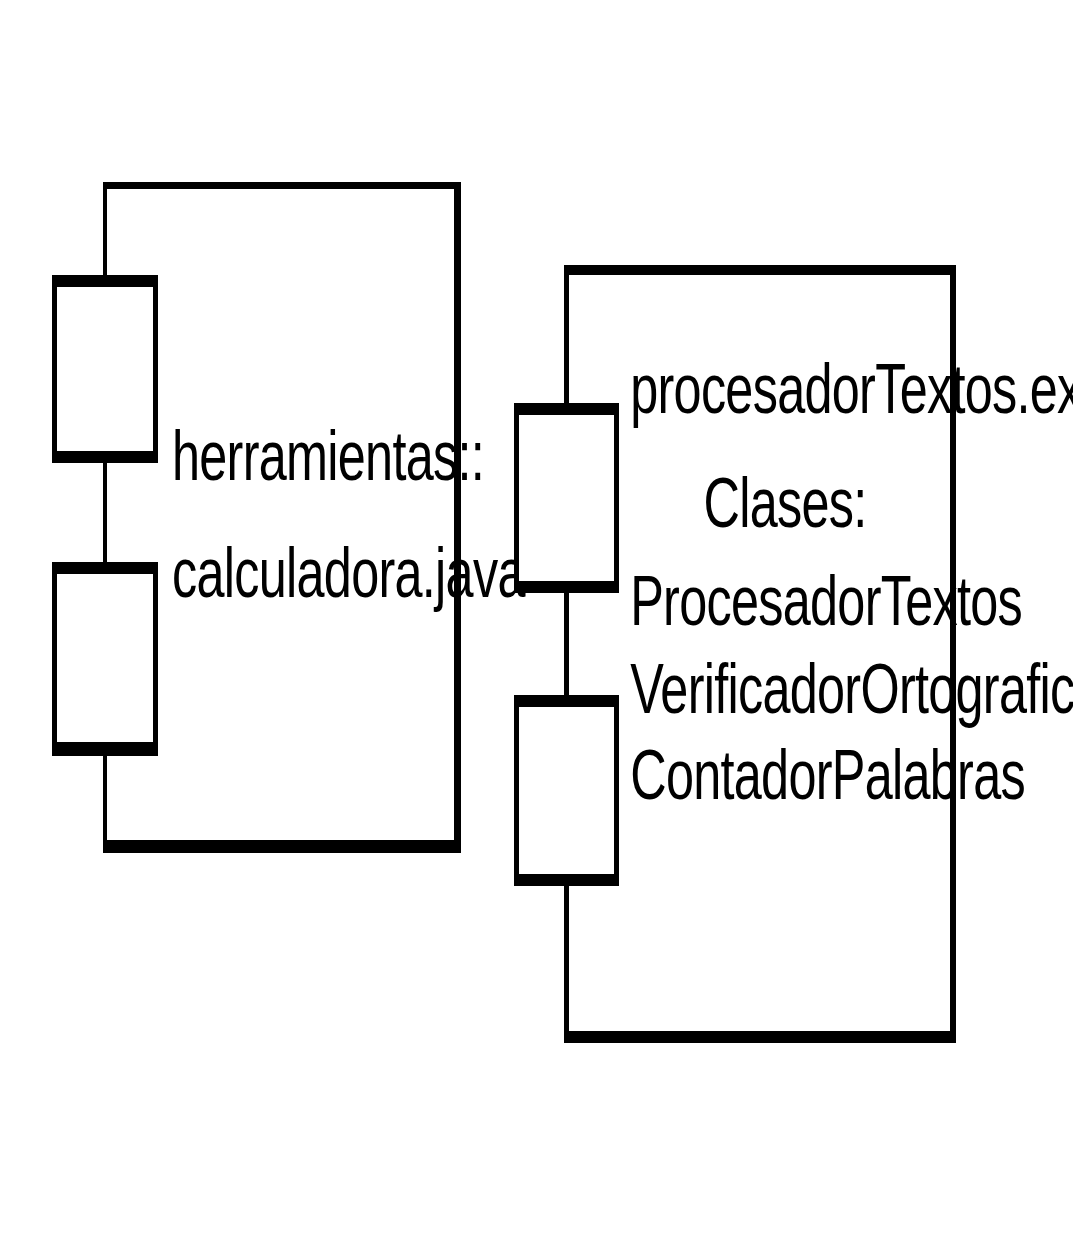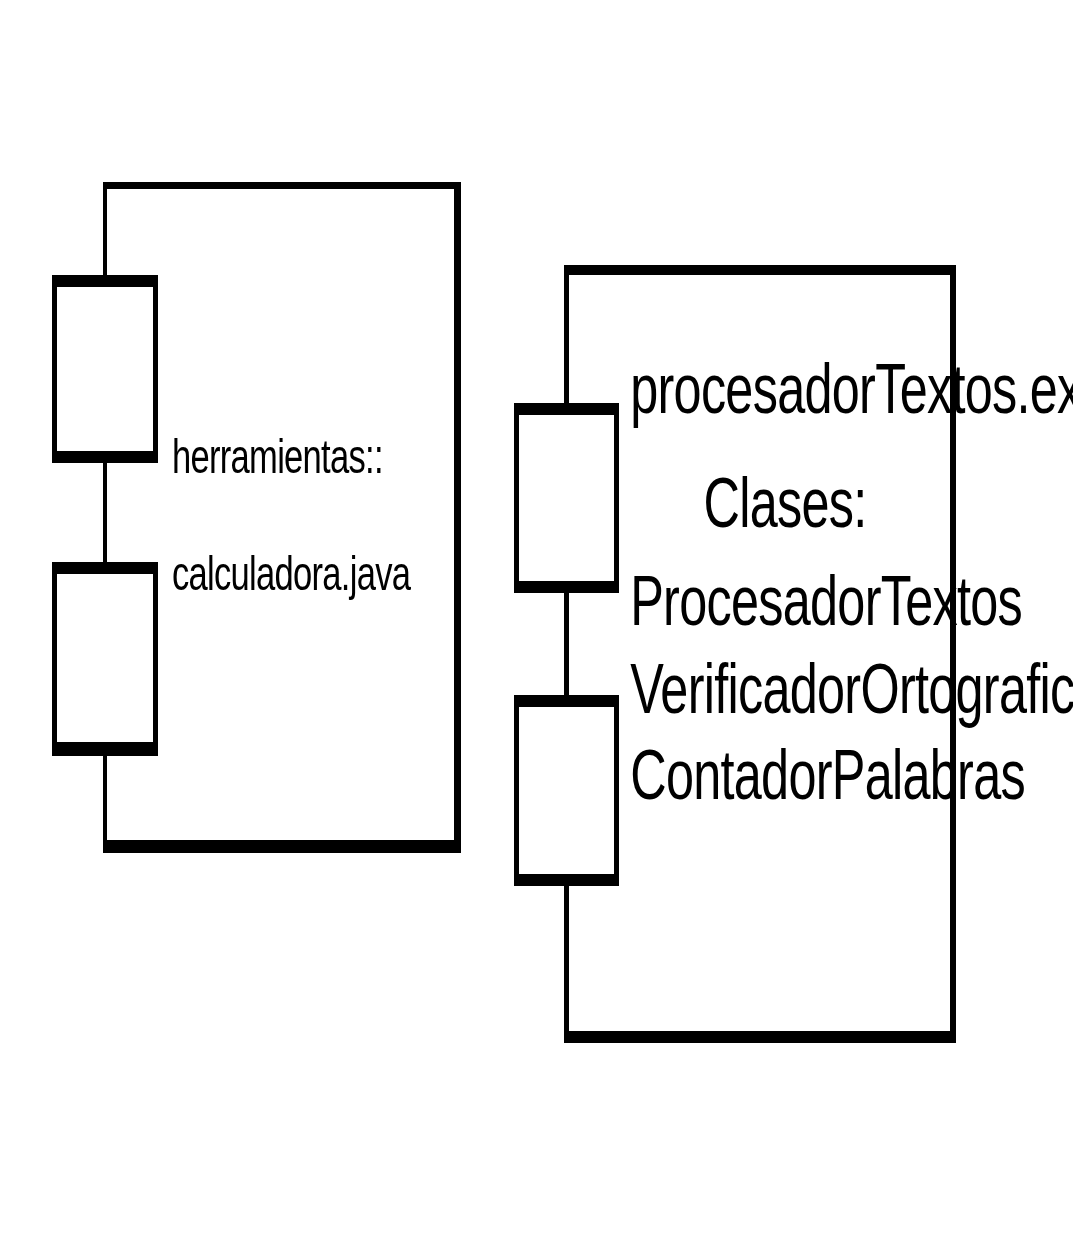--- a/index.html
+++ b/index.html
@@ -46,21 +46,21 @@
     }
   </style>
 </head>
 <body>
 
 <div class="component" style="left:103px; top:182px; width:358px; height:671px; border-width:7px 7px 13px 4px;">
 </div>
 <div class="port" style="left:52px; top:275px; width:106px; height:188px; border-width:12px 5px 12px 5px;"></div>
 <div class="port" style="left:52px; top:562px; width:106px; height:194px; border-width:12px 5px 14px 5px;"></div>
 
-<div class="label" style="left:172px; top:398px; font-size:48px; line-height:117px;">
+<div class="label" style="left:172px; top:398px; font-size:70px; line-height:117px;">
   <span class="label-line">herramientas::</span>
   <span class="label-line">calculadora.java</span>
 </div>
 
 <div class="component" style="left:564px; top:265px; width:392px; height:778px; border-width:10px 6px 12px 5px;">
 </div>
 <div class="port" style="left:514px; top:403px; width:105px; height:190px; border-width:12px 5px 12px 5px;"></div>
 <div class="port" style="left:514px; top:695px; width:105px; height:191px; border-width:12px 5px 12px 5px;"></div>
 
 <div class="label centered" style="left:570px; top:335px; width:430px; font-size:70px; line-height:108px;">

